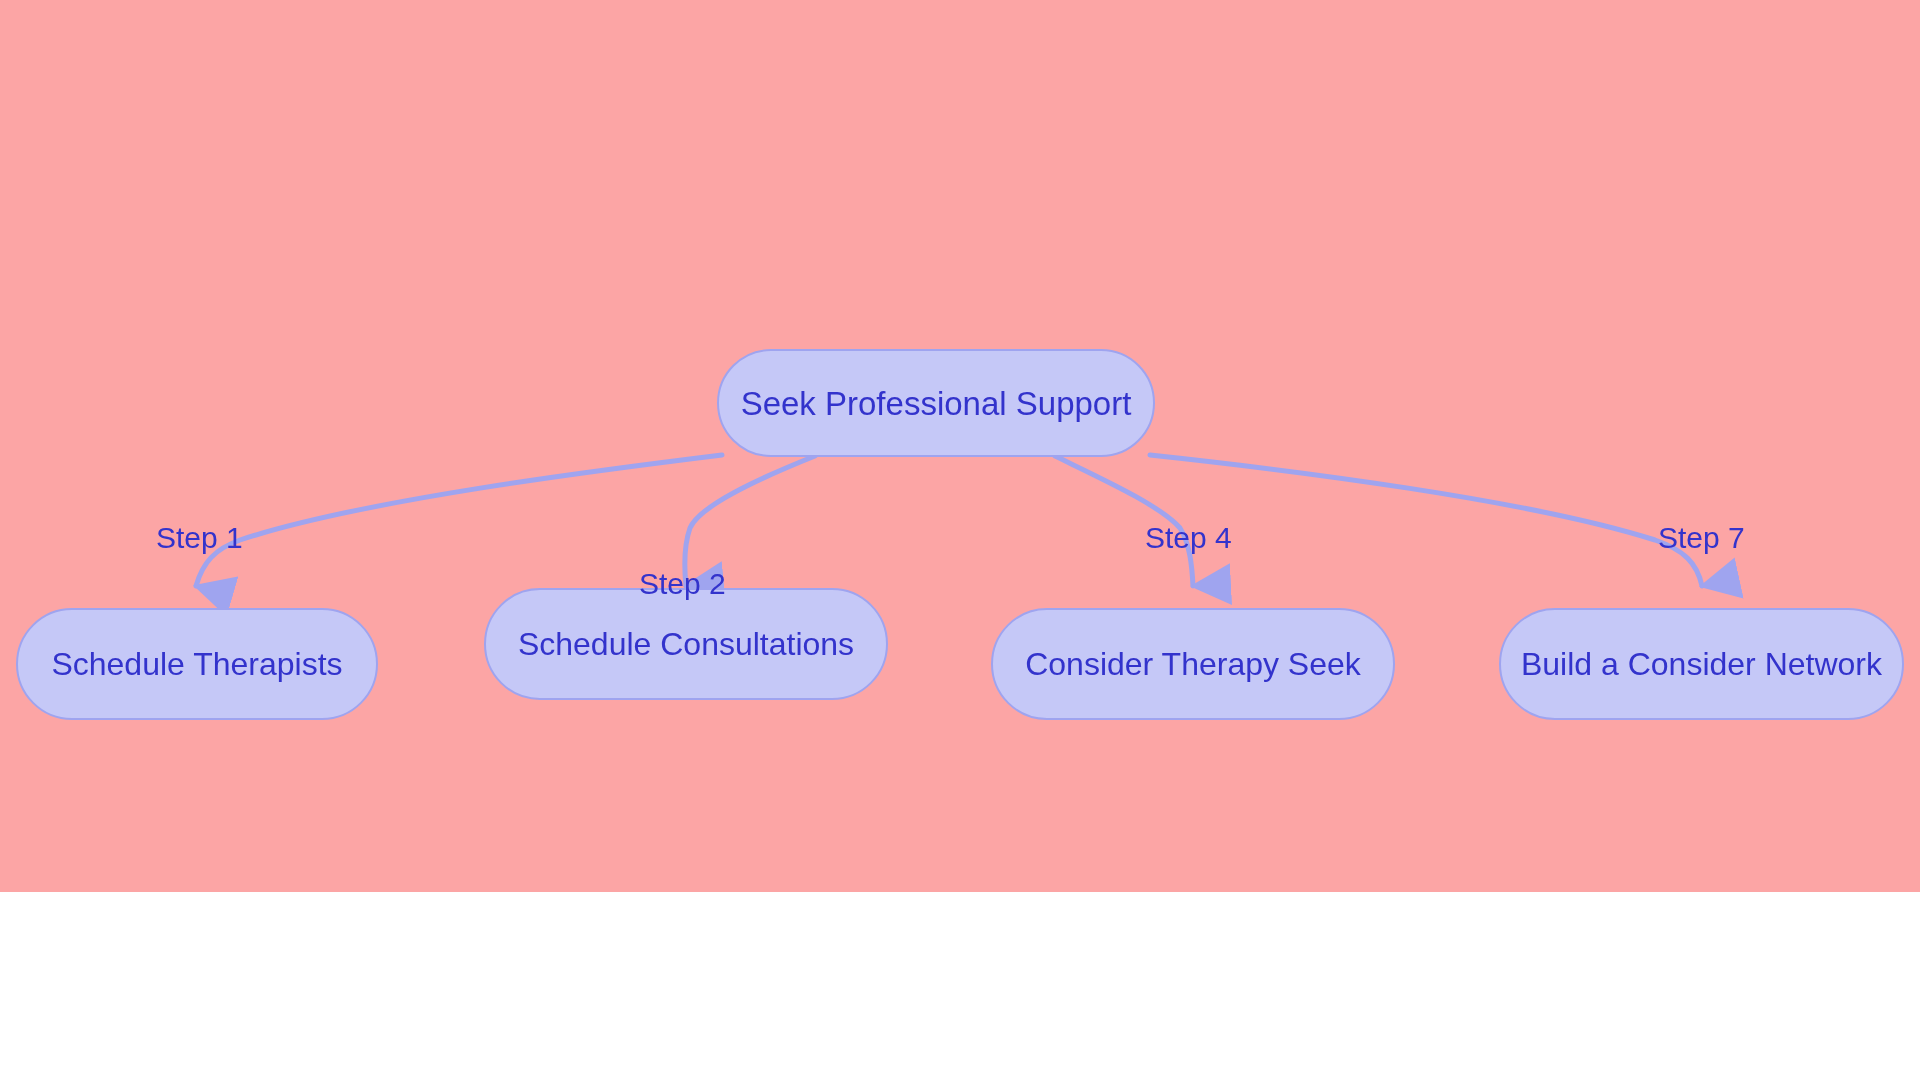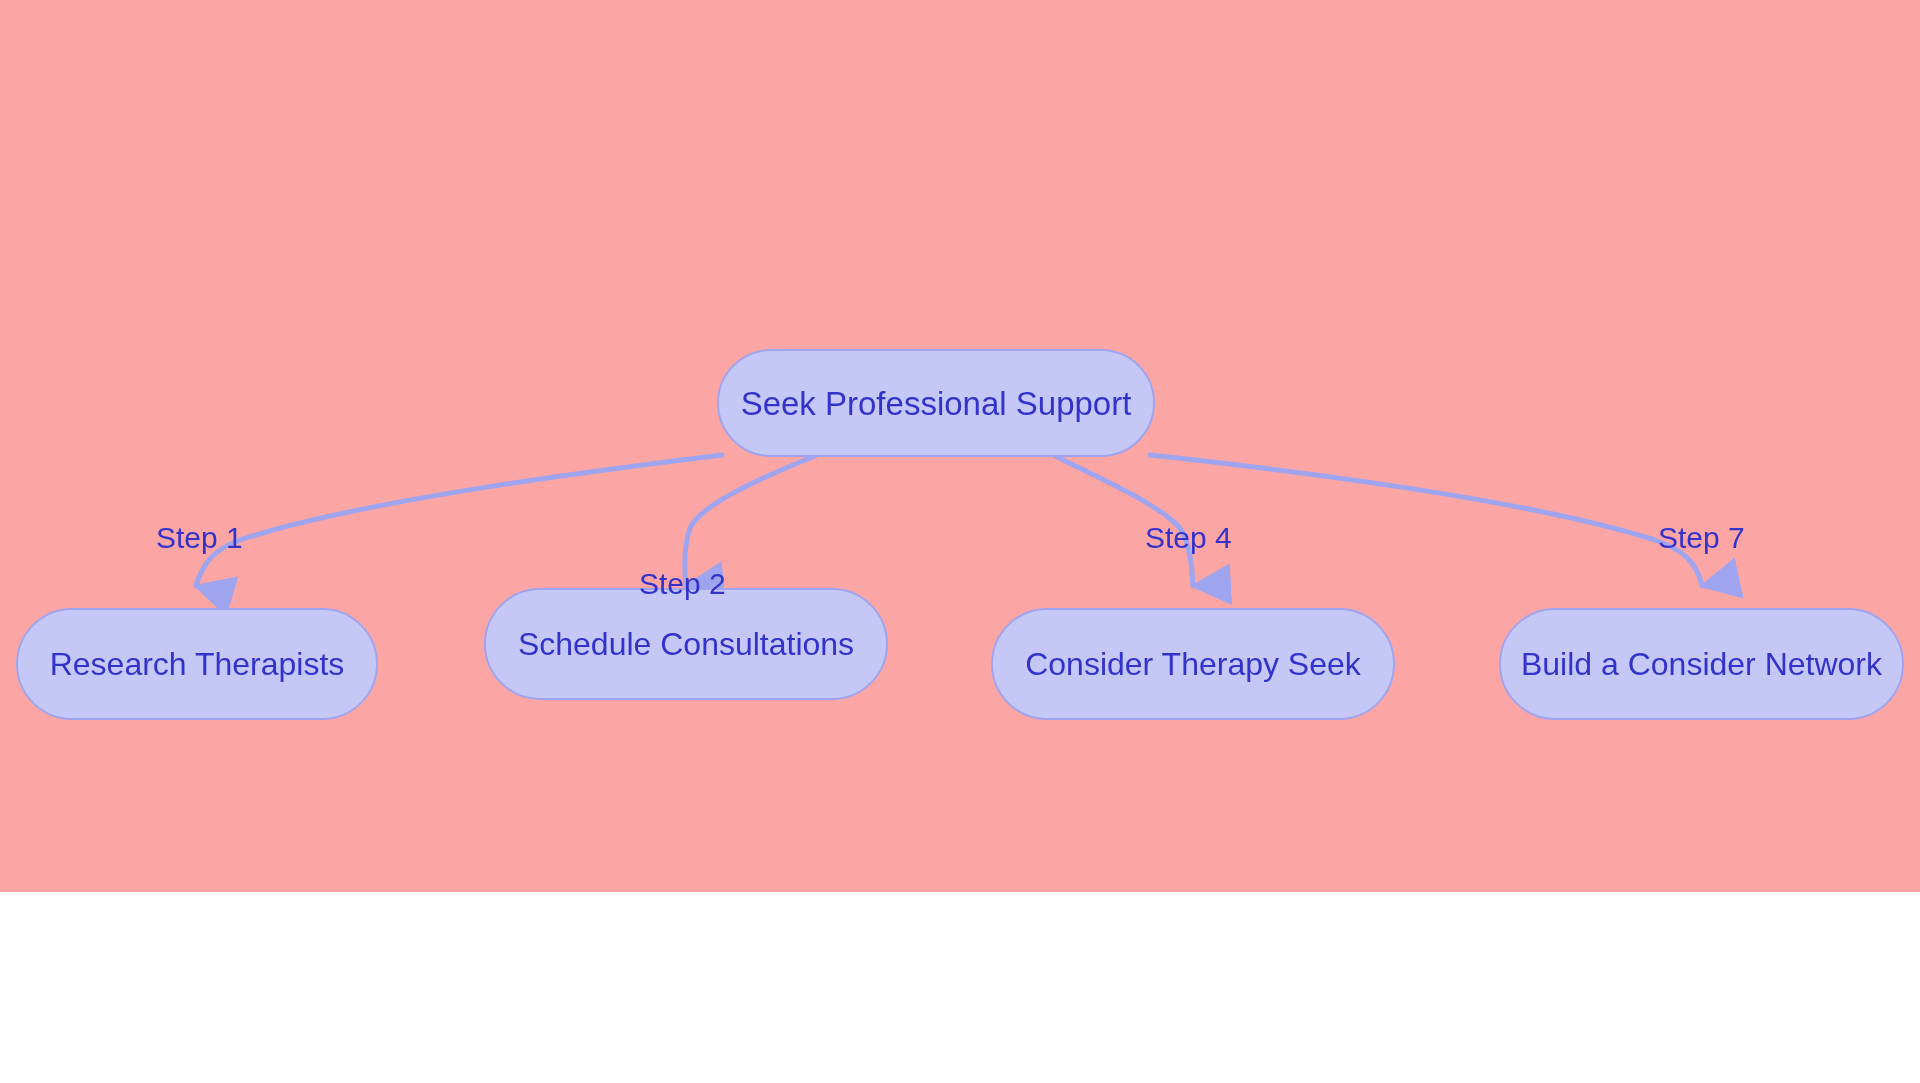--- a/index.html
+++ b/index.html
@@ -111,21 +111,21 @@
     <path d="M 1055 456 C 1100 478 1160 505 1180 528 C 1190 544 1192 566 1193 586" fill="none" stroke="#9fa4ef" stroke-width="5" stroke-linecap="round" marker-end="url(#arrowhead)"></path>
 
     <path d="M 1150 455 C 1290 470 1530 500 1655 540 C 1684 550 1697 563 1702 586" fill="none" stroke="#9fa4ef" stroke-width="5" stroke-linecap="round" marker-end="url(#arrowhead)"></path>
   </svg>
 
   <div class="node" id="node-root">
     <span class="node-label">Seek Professional Support</span>
   </div>
 
   <div class="node" id="node-step1">
-    <span class="node-label">Research Therapists</span>
+    <span class="node-label">Schedule Therapists</span>
   </div>
 
   <div class="node" id="node-step2">
     <span class="node-label">Schedule Consultations</span>
   </div>
 
   <div class="node" id="node-step3">
     <span class="node-label">Consider Therapy Seek</span>
   </div>
 

